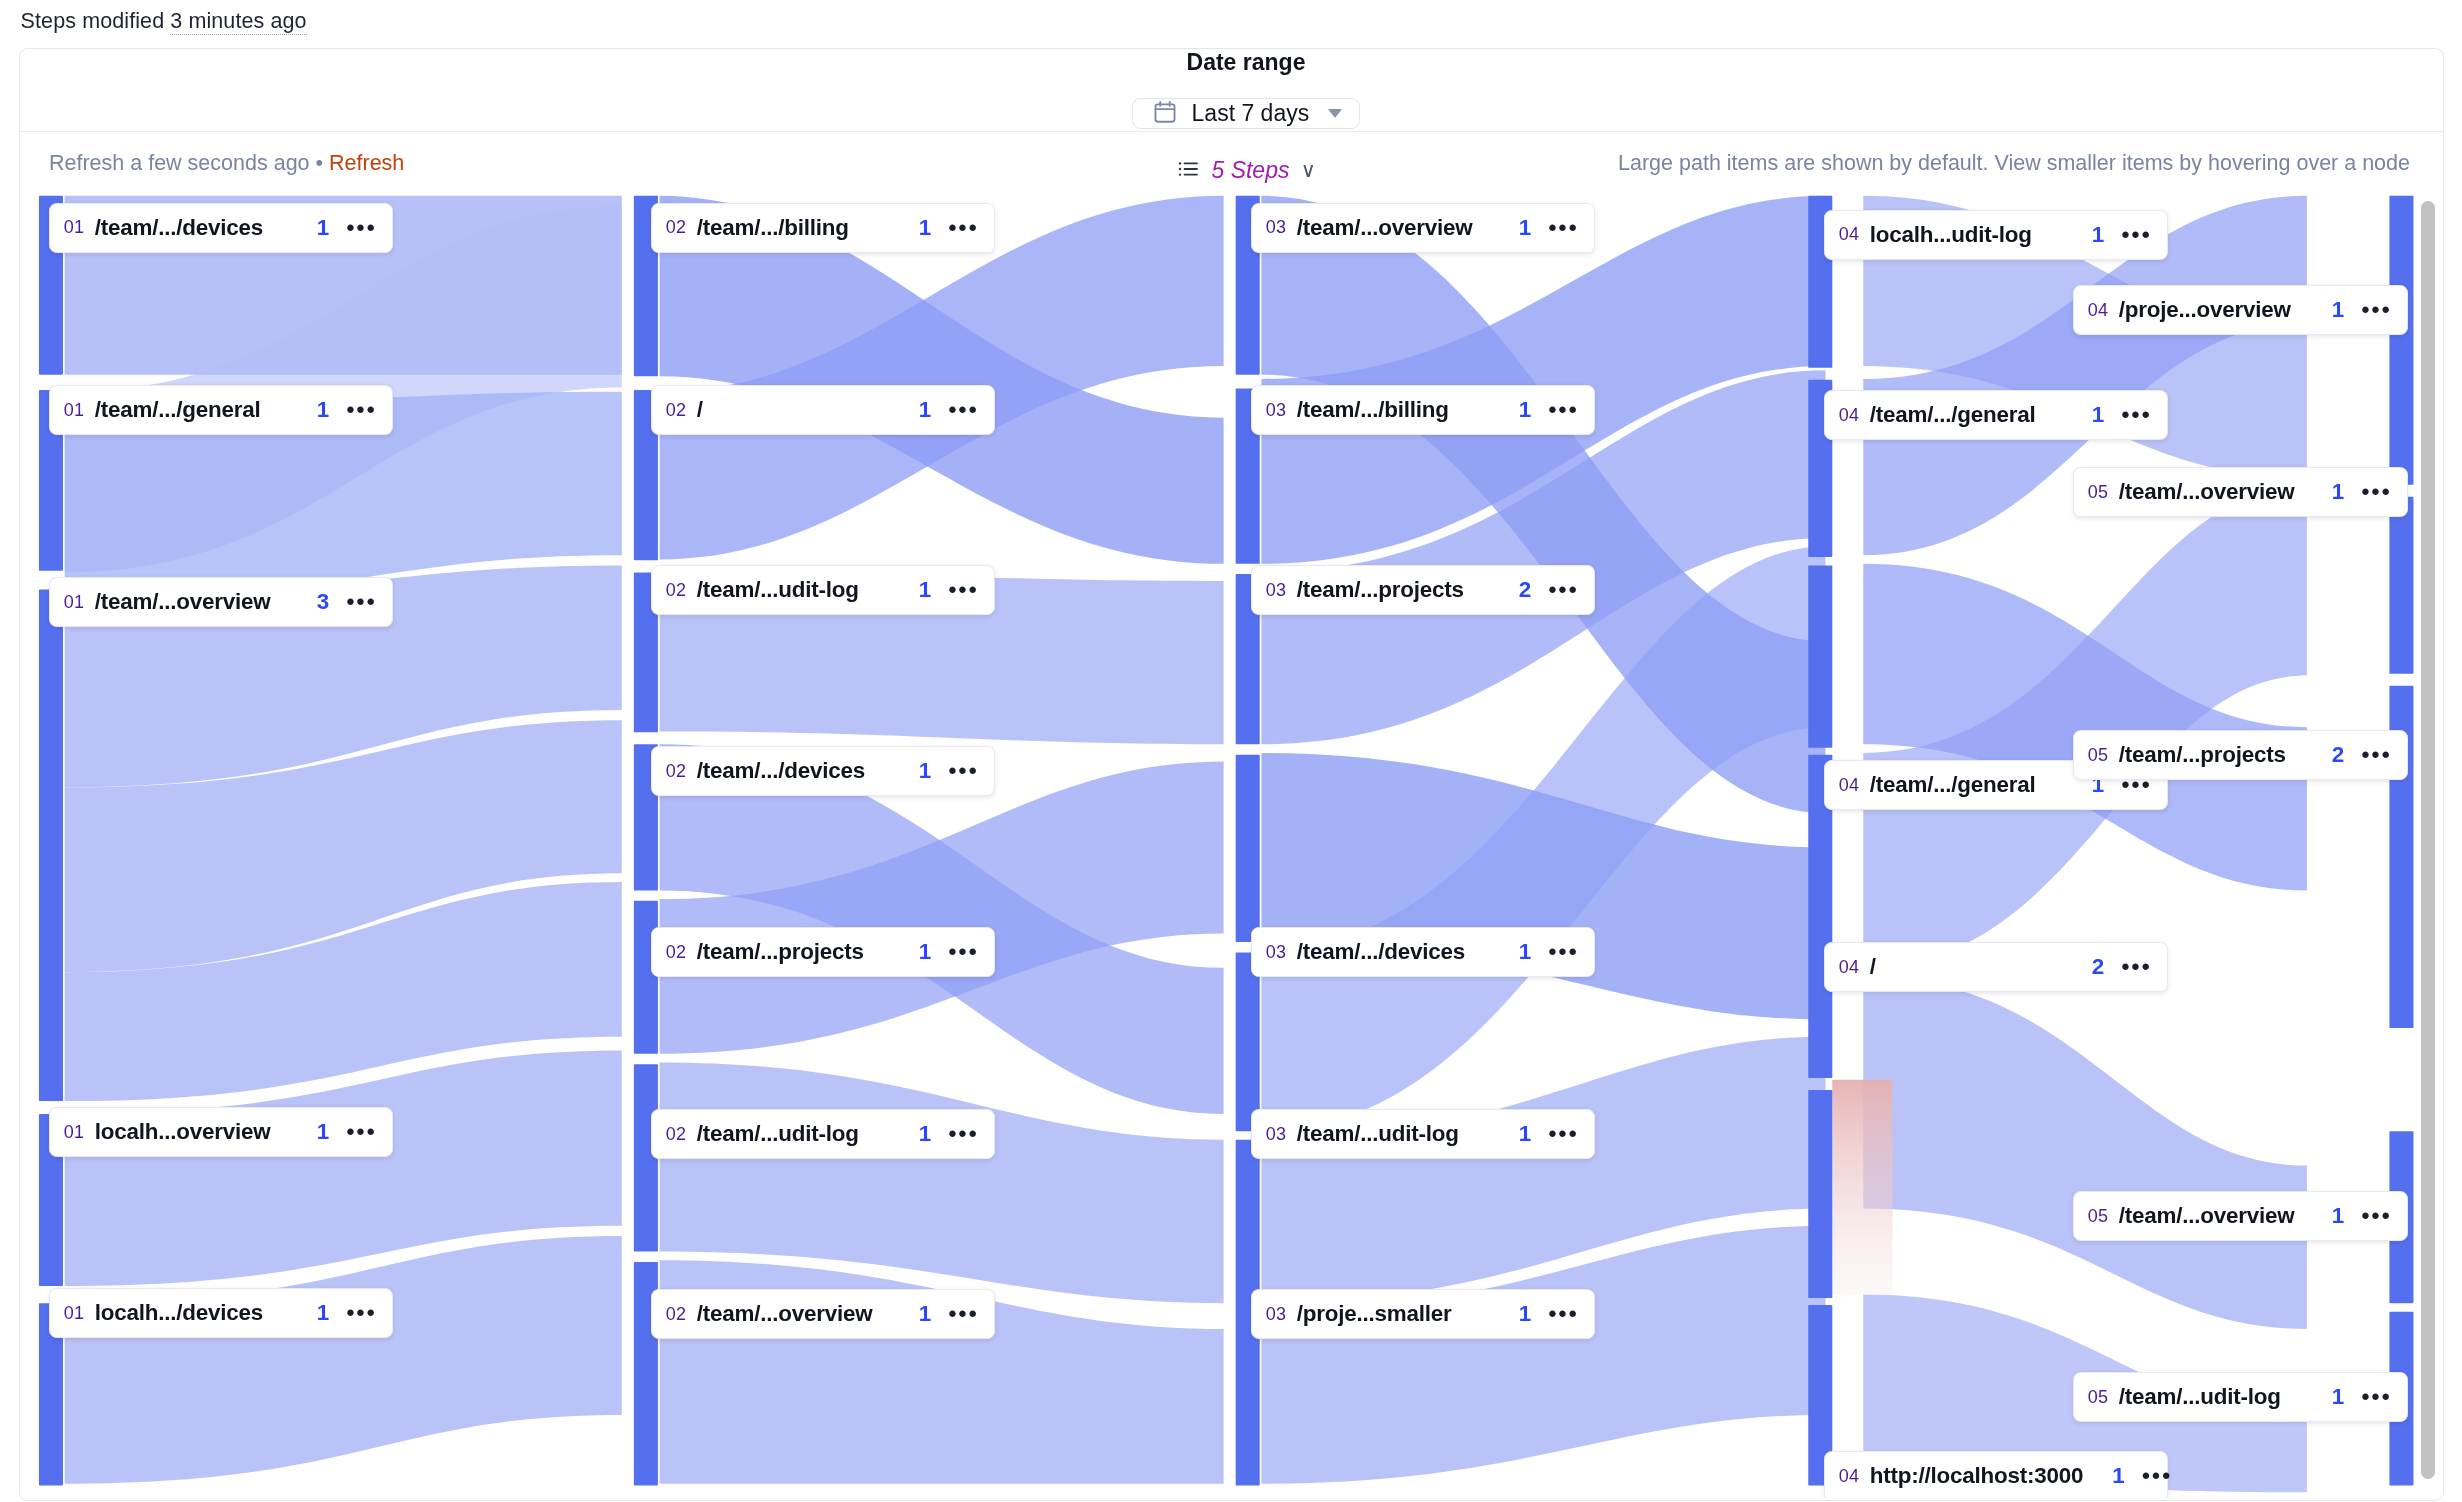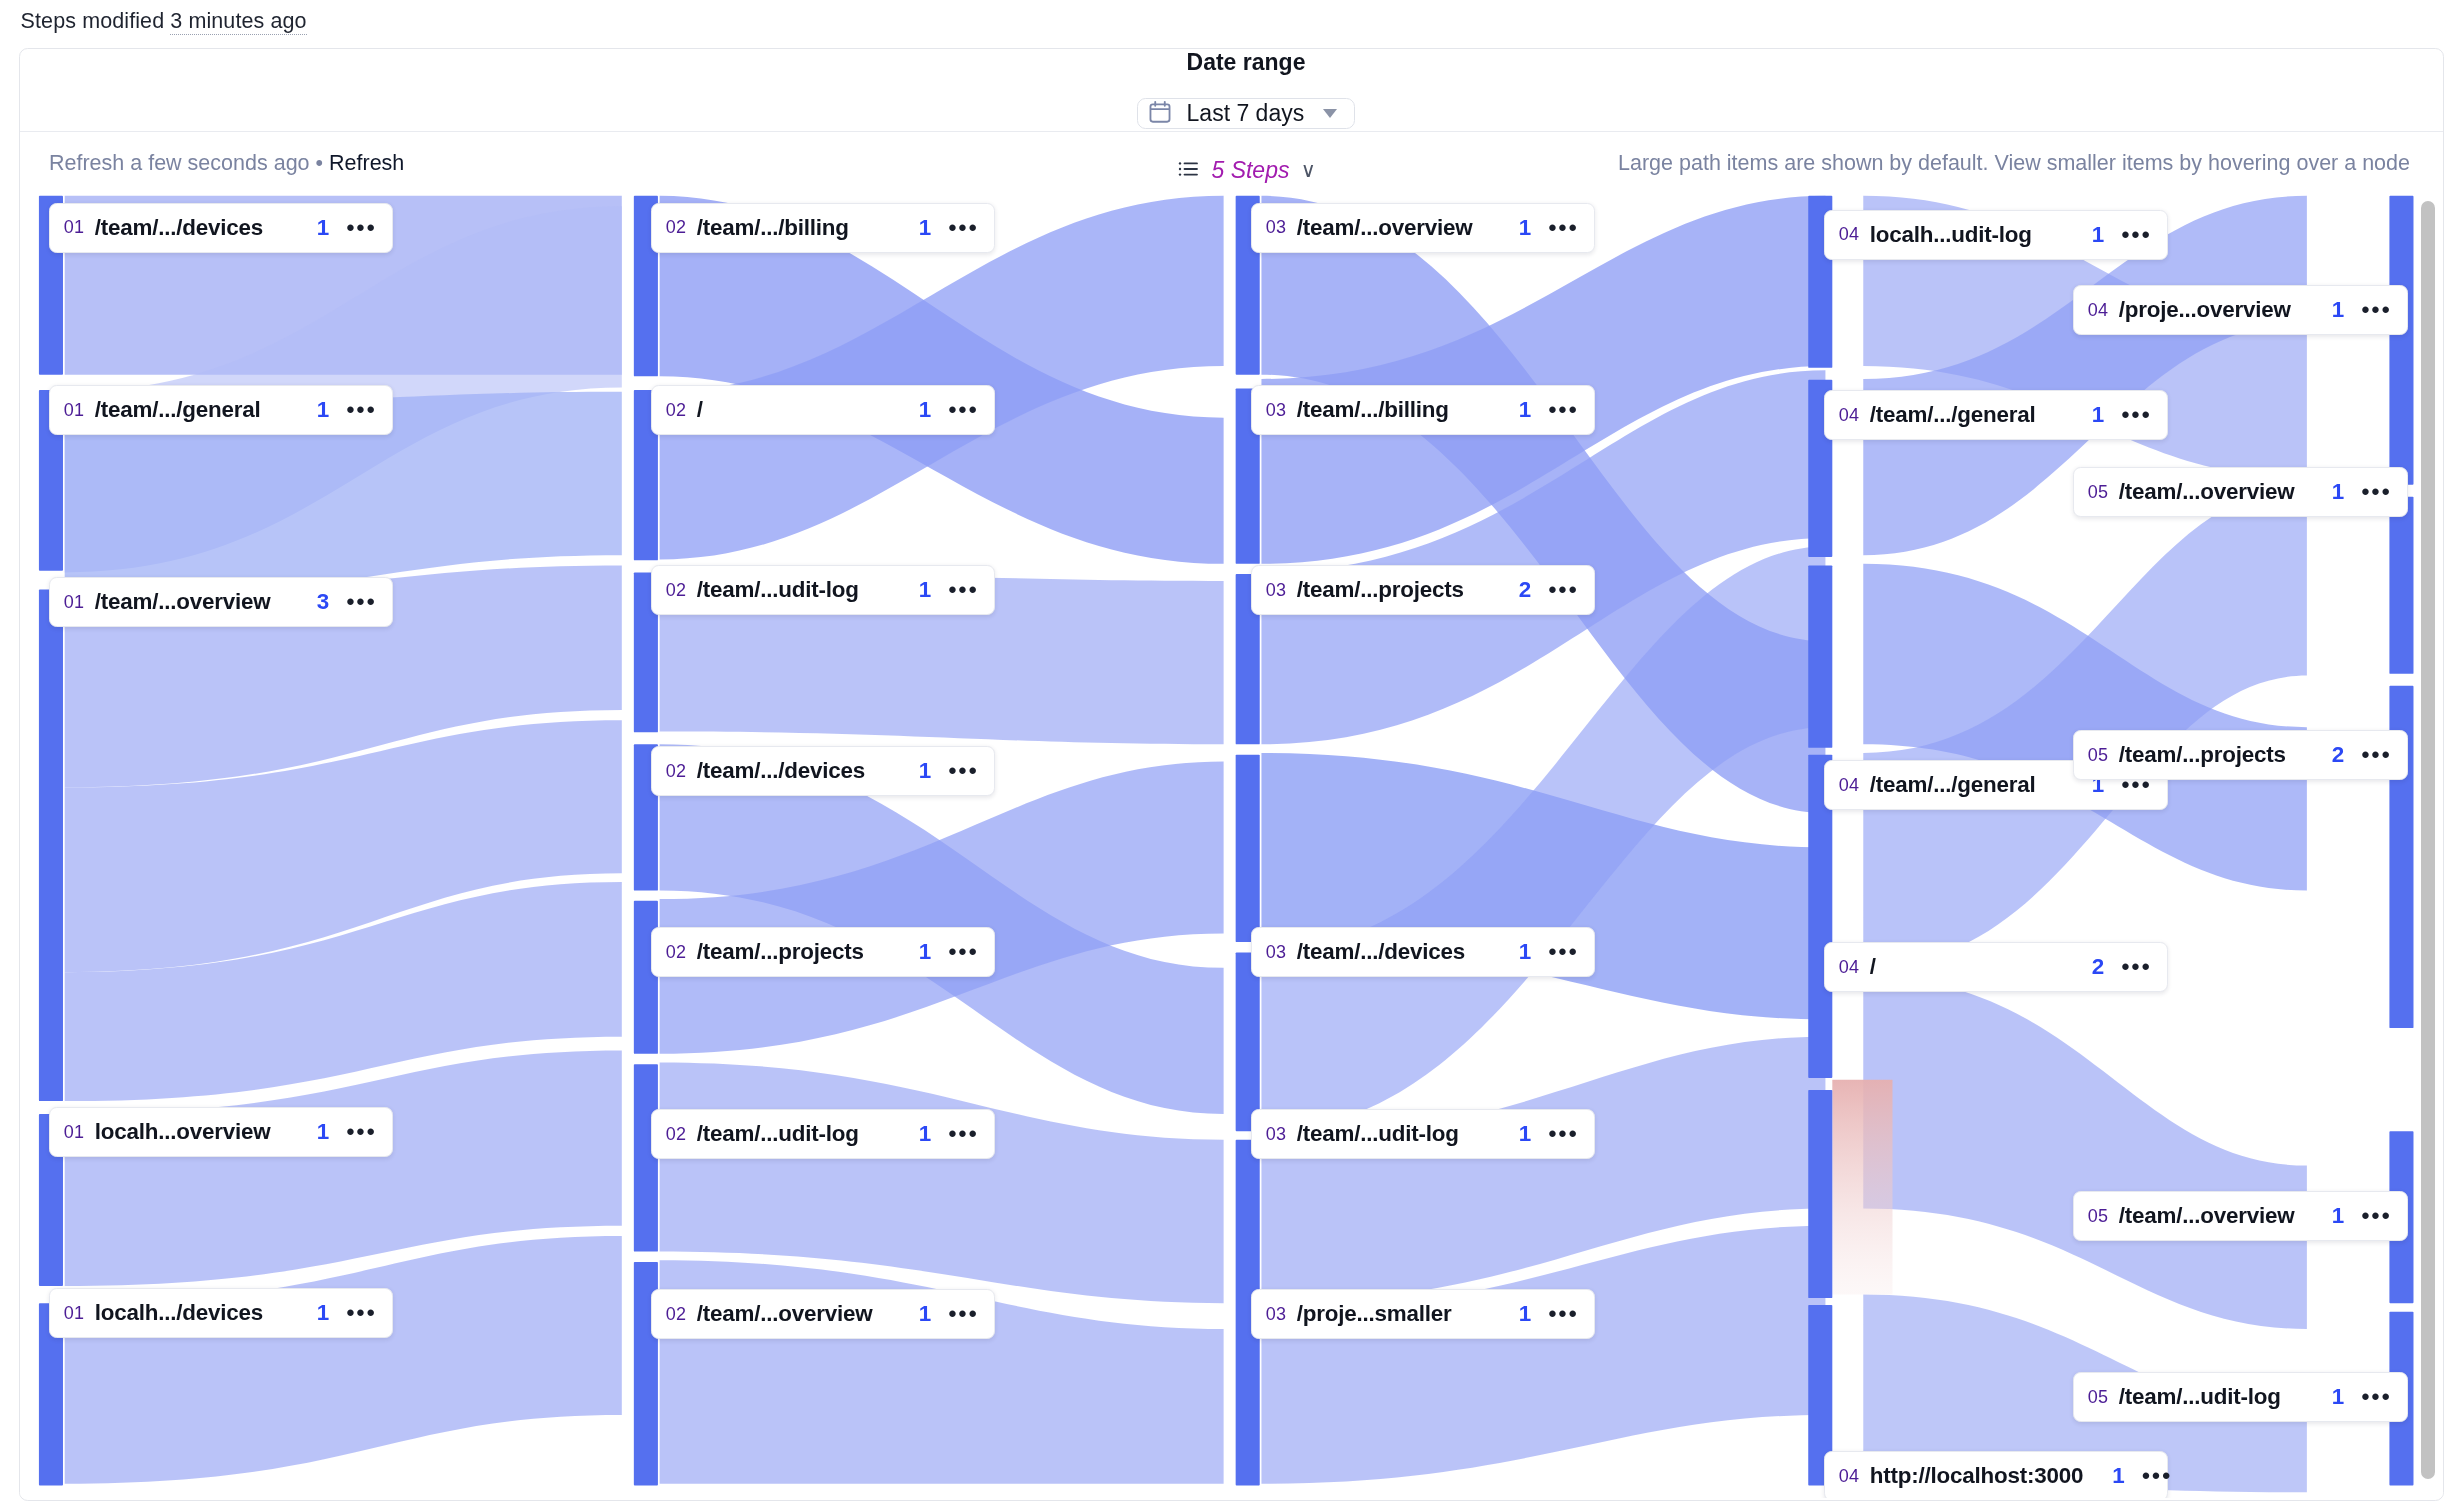--- a/index.html
+++ b/index.html
@@ -52,21 +52,21 @@
   .toolbar-label {
     font-size: 23px;
     font-weight: 600;
     color: #11151f;
   }
   .select-box {
     display: inline-flex;
     align-items: center;
     gap: 13.8px;
     height: 53px;
-    padding: 0 17px 0 9px;
+    padding: 0 17px 0 19px;
     border: 1.7px solid #dfe2e9;
     border-radius: 8.6px;
     background: #fff;
     cursor: pointer;
   }
   .select-box .txt { font-size: 23px; color: #11151f; }
   .cal-icon { display:block; }
   .caret-down {
     width: 0; height: 0;
     border-left: 7.7px solid transparent;
@@ -88,21 +88,21 @@
   
   .inforow {
     height: 62px;
     display: flex;
     align-items: center;
     justify-content: space-between;
     padding: 0 33px 0 29px;
   }
   .computed { font-size: 21.5px; color: #7a83a0; }
   .computed .refresh {
-    color: #0f172a;
+    color: #c2410c;
     cursor: pointer;
     font-weight: 400;
   }
   .hint { font-size: 21.5px; color: #7a83a0; }
 
   
   .sankey-wrap {
     position: relative;
     height: 1304px;
     overflow: hidden;

